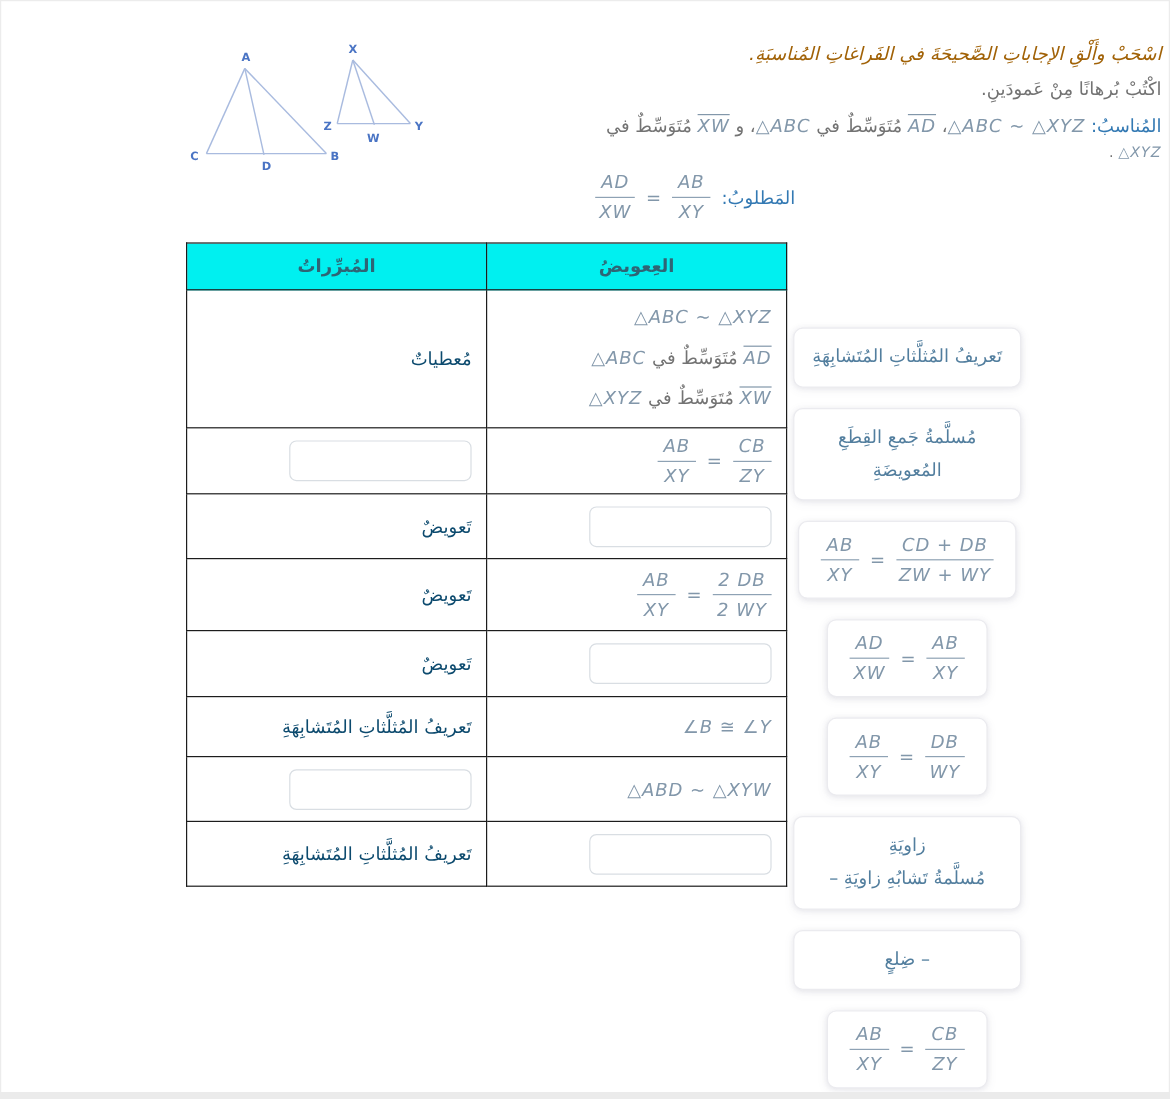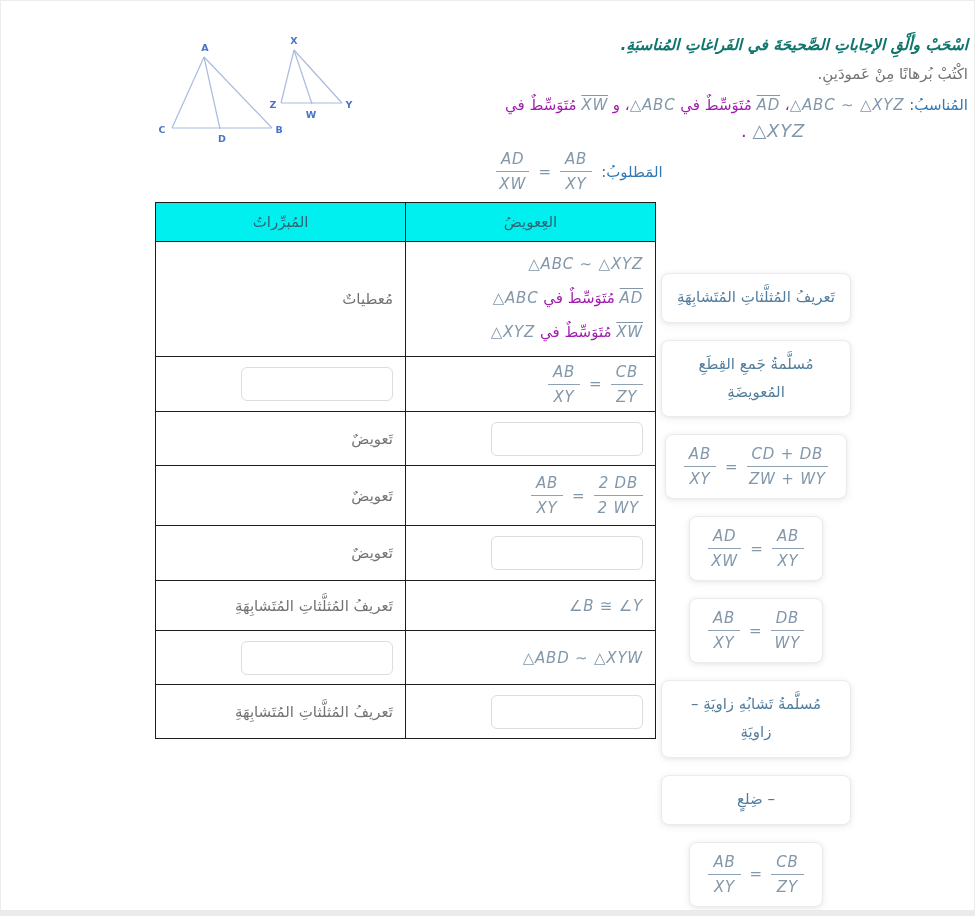--- a/index.html
+++ b/index.html
@@ -10,45 +10,45 @@
   .frame{position:absolute;inset:0;border:1px solid #ececec;pointer-events:none;}
   .bottom-strip{position:absolute;left:0;right:0;bottom:0;height:6px;background:#ebebeb;}
 
   
   .diagram{position:absolute;left:148px;top:30px;}
   .diagram line{stroke:#a9bbdf;stroke-width:1.2;}
   .diagram text{font-size:9.5px;font-weight:bold;fill:#4a74c4;text-anchor:middle;font-family:"DejaVu Sans",sans-serif;}
 
   
   .intro{position:absolute;top:36px;right:7px;width:490px;direction:rtl;text-align:right;}
-  .intro-title{color:#0f766e;font-weight:bold;font-style:italic;font-size:15.5px;}
+  .intro-title{color:#a16207;font-weight:normal;font-style:italic;font-size:15.5px;}
   .intro-sub{color:#737373;font-size:15px;margin-top:11px;}
   .given-line1{margin-top:9px;font-size:15px;color:#527e9e;line-height:1.75;white-space:nowrap;}
-  .given-line2{font-size:18px;color:#527e9e;padding-left:100px;margin-top:2px;text-align:center;direction:rtl;}
+  .given-line2{font-size:12px;color:#527e9e;padding-left:100px;margin-top:2px;text-align:right;direction:rtl;}
   .lbl{color:#3379b3;}
-  .ar{color:#a21caf;}
+  .ar{color:#737373;}
   .math{font-style:italic;color:#8297aa;letter-spacing:0.8px;}
   .ltr{direction:ltr;unicode-bidi:isolate;display:inline-block;}
   .ov{text-decoration:overline;text-decoration-thickness:1px;}
   .req-line{margin-top:9px;display:flex;direction:rtl;align-items:center;gap:9px;padding-left:18px;font-size:15px;justify-content:flex-end;}
 
   
   .frac{display:inline-flex;flex-direction:column;align-items:center;font-style:italic;color:#8297aa;letter-spacing:0.8px;font-size:15px;}
   .frac .num{padding:0 5px 3px;border-bottom:1.4px solid #8ea2b4;}
   .frac .den{padding-top:3px;}
   .eqgrp{display:inline-flex;direction:ltr;align-items:center;gap:9px;vertical-align:middle;}
   .eq{color:#8297aa;font-style:italic;}
 
   
   .proof-table{position:absolute;left:155px;top:202px;border-collapse:collapse;table-layout:fixed;}
   .proof-table col{width:250px;}
   .proof-table th,.proof-table td{border:1.5px solid #1c1c1c;}
-  .proof-table th{background:#00f0f0;height:36px;color:#2e6575;font-size:15px;font-weight:normal;}
+  .proof-table th{background:#00f0f0;height:36px;color:#2e6575;font-size:15px;font-weight:bold;}
   .proof-table td{vertical-align:middle;direction:rtl;text-align:right;padding:0 12px;font-size:15px;}
-  .reason{color:#737373;}
+  .reason{color:#0c4a6e;}
   .stmt-line{line-height:2.25;}
   .dropzone{display:inline-block;width:150px;height:32px;border:1px solid #d9dee3;border-radius:6px;background:#fff;vertical-align:middle;}
 
   
   .chips{position:absolute;left:650px;top:273px;width:212px;display:flex;flex-direction:column;align-items:center;gap:17px;}
   .chip{background:#fff;border:1px solid #ebebef;border-radius:8px;
         box-shadow:0 1px 4px rgba(90,90,120,0.10),0 2px 10px rgba(90,90,120,0.06);
         color:#527e9e;font-size:15px;text-align:center;direction:rtl;}
   .chip-text{width:190px;padding:10px 8px;line-height:1.85;box-sizing:border-box;}
   .chip-frac{padding:10px 18px;}
@@ -248,22 +248,22 @@
           <span class="den">XY</span>
         </span>
       <span class="eq">=</span>
       <span class="frac">
           <span class="num">DB</span>
           <span class="den">WY</span>
         </span>
     </span>
   </div>
   <div class="chip chip-text">
-    <div>مُسلَّمةُ تَشابُهِ زاويَةِ –</div>
-      <div>زاويَةِ</div>
+    <div>زاويَةِ</div>
+      <div>مُسلَّمةُ تَشابُهِ زاويَةِ –</div>
   </div>
   <div class="chip chip-text">
       <div>– ضِلعٍ</div>
   </div>
   <div class="chip chip-frac">
     <span class="eqgrp">
       <span class="frac">
           <span class="num">AB</span>
           <span class="den">XY</span>
         </span>

